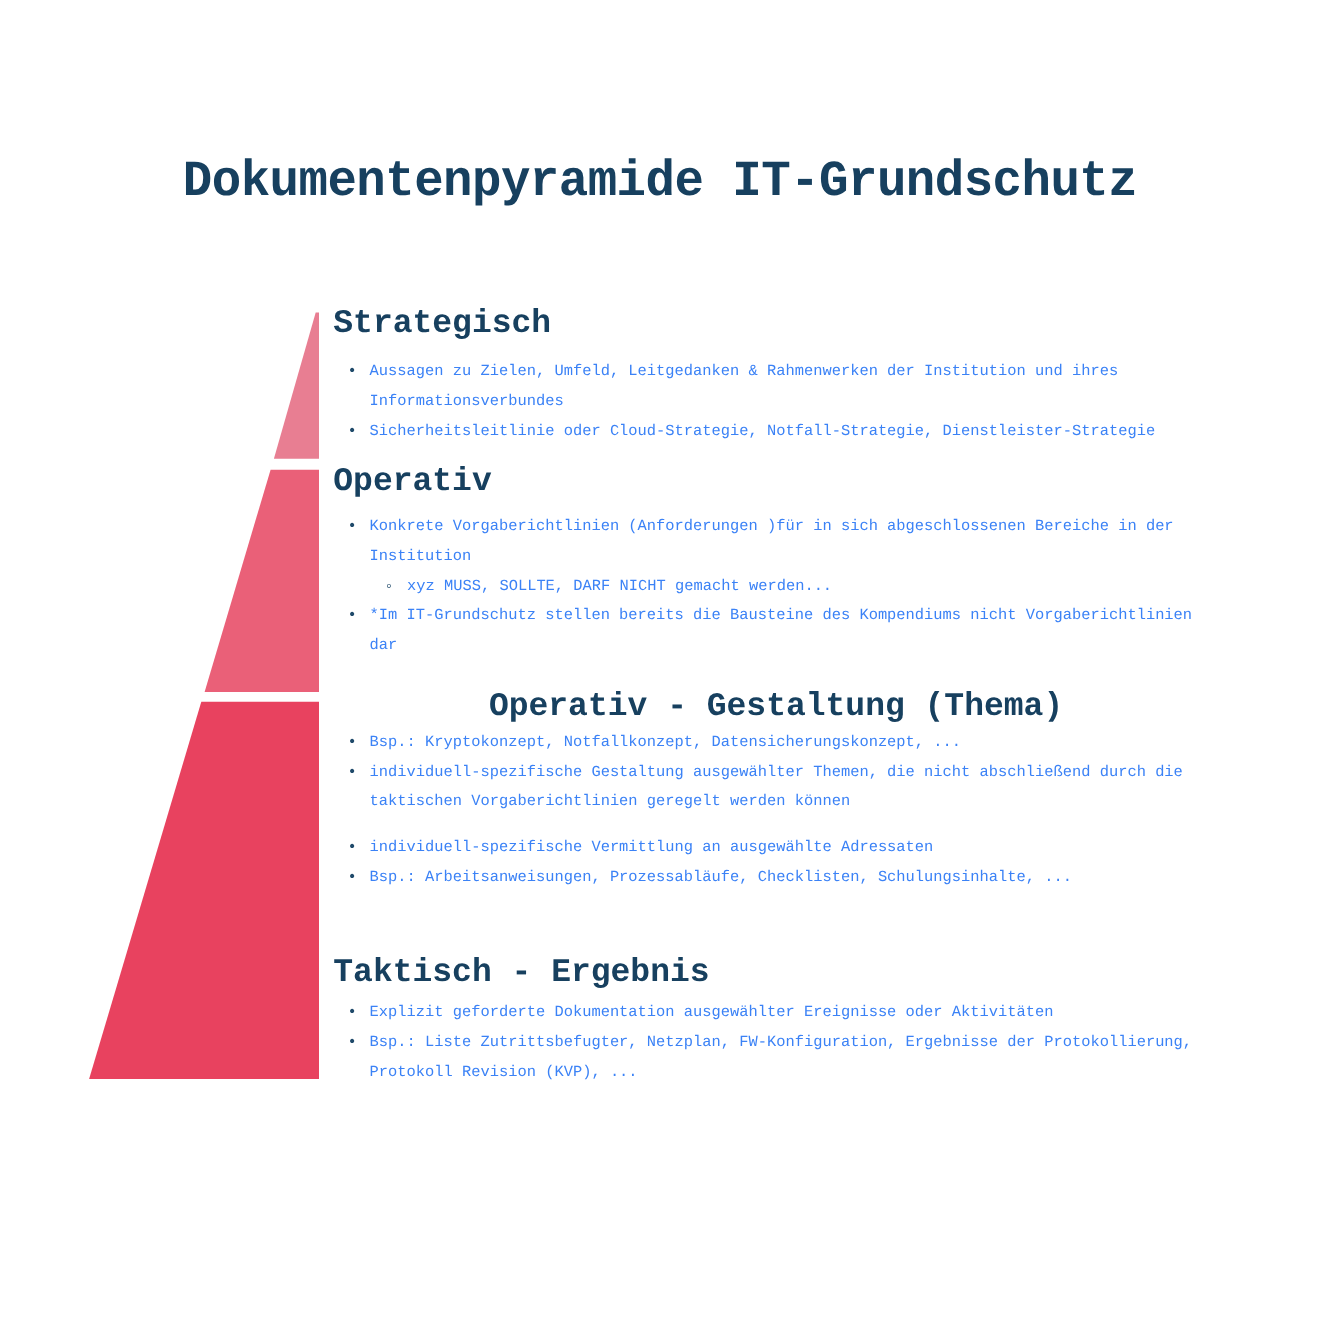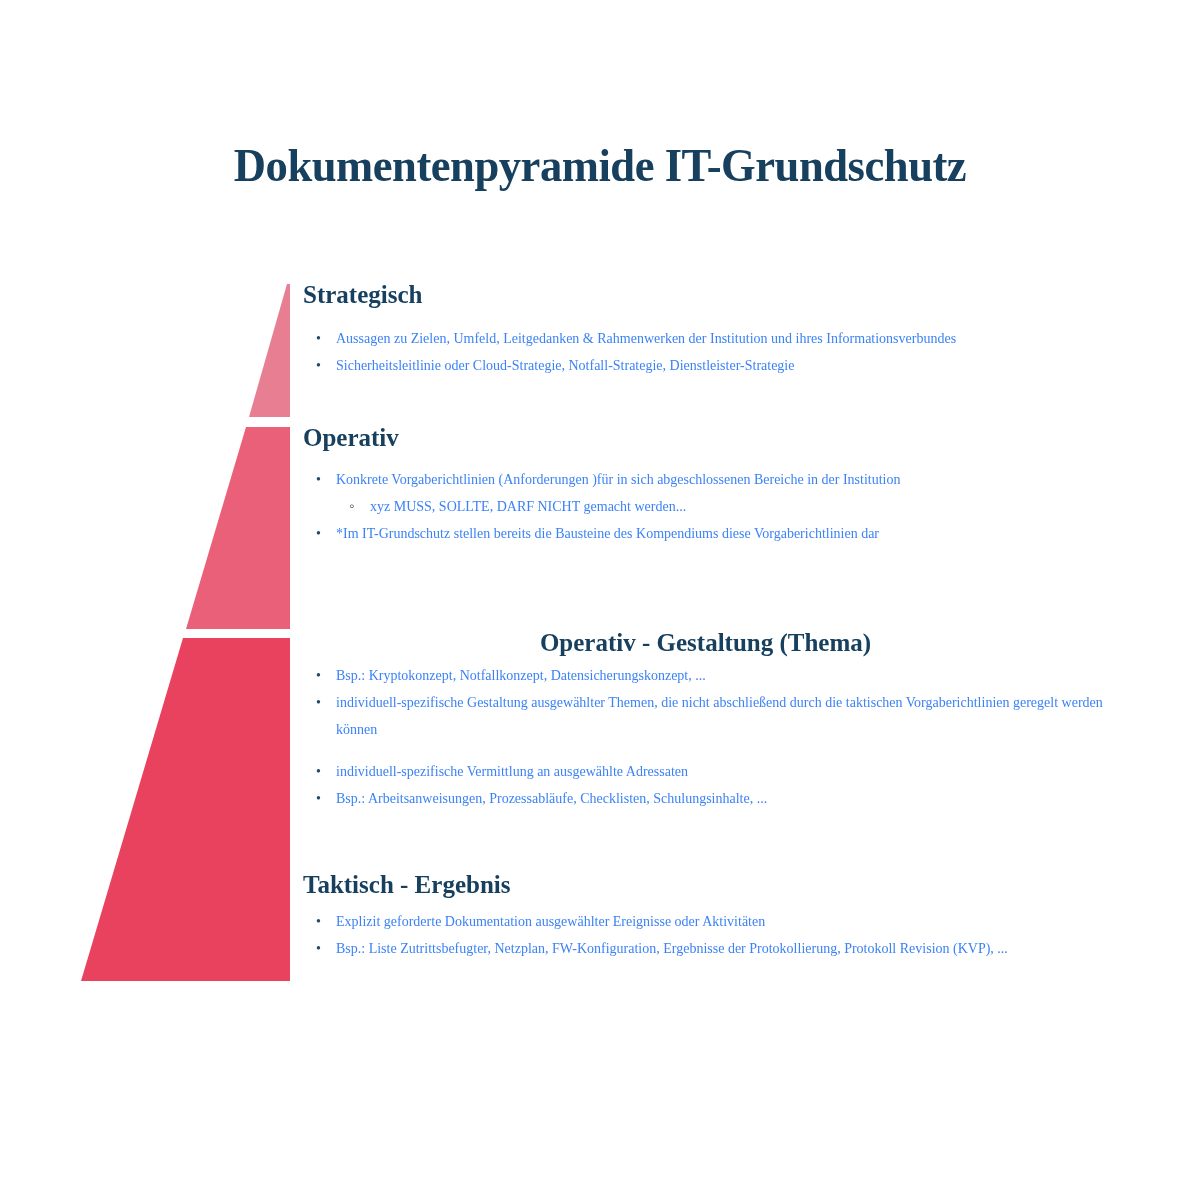--- a/index.html
+++ b/index.html
@@ -2,21 +2,21 @@
 <html><head>
 <meta charset="utf-8">
 <style>
   html, body { margin: 0; padding: 0; background: #ffffff; }
   .canvas {
     position: relative;
     width: 1200px;
     height: 1016px;
     background: #ffffff;
     overflow: hidden;
-    font-family: Liberation Serif, serif;
+    font-family: Liberation Mono, monospace;
   }
   .page-title {
     position: absolute;
     top: 108px;
     left: 0;
     width: 1200px;
     text-align: center;
     font-size: 46px;
     font-weight: 700;
     letter-spacing: -0.5px;
@@ -37,21 +37,21 @@
     width: 805px;
   }
   .section { position: absolute; left: 0; width: 805px; }
   .sec-1 { top: 281px; }
   .sec-2 { top: 424px; }
   .sec-3 { top: 629px; }
   .sec-4 { top: 758px; }
   .sec-5 { top: 871px; }
   .section h2 {
     margin: 0;
-    font-size: 25px;
+    font-size: 30px;
     line-height: 28px;
     font-weight: 700;
     color: #17405f;
   }
   .sec-1 h2 { margin-bottom: 16px; }
   .sec-2 h2 { margin-bottom: 14px; }
   .sec-3 h2 { margin-bottom: 5px; text-align: center; }
   .sec-4 h2 { margin-bottom: 11px; }
   .sec-5 h2 { margin-bottom: 9px; }
   .section ul {
@@ -105,21 +105,21 @@
         <li class="l1">Aussagen zu Zielen, Umfeld, Leitgedanken &amp; Rahmenwerken der Institution und ihres Informationsverbundes</li>
         <li class="l1">Sicherheitsleitlinie oder Cloud-Strategie, Notfall-Strategie, Dienstleister-Strategie</li>
       </ul>
     </div>
 
     <div class="section sec-2">
       <h2>Operativ</h2>
       <ul>
         <li class="l1">Konkrete Vorgaberichtlinien (Anforderungen )für in sich abgeschlossenen Bereiche in der Institution</li>
         <li class="l2">xyz MUSS, SOLLTE, DARF NICHT gemacht werden...</li>
-        <li class="l1">*Im IT-Grundschutz stellen bereits die Bausteine des Kompendiums diese Vorgaberichtlinien dar</li>
+        <li class="l1">*Im IT-Grundschutz stellen bereits die Bausteine des Kompendiums nicht Vorgaberichtlinien dar</li>
       </ul>
     </div>
 
     <div class="section sec-3">
       <h2>Operativ - Gestaltung (Thema)</h2>
       <ul>
         <li class="l1">Bsp.: Kryptokonzept, Notfallkonzept, Datensicherungskonzept, ...</li>
         <li class="l1">individuell-spezifische Gestaltung ausgewählter Themen, die nicht abschließend durch die taktischen Vorgaberichtlinien geregelt werden können</li>
       </ul>
     </div>

